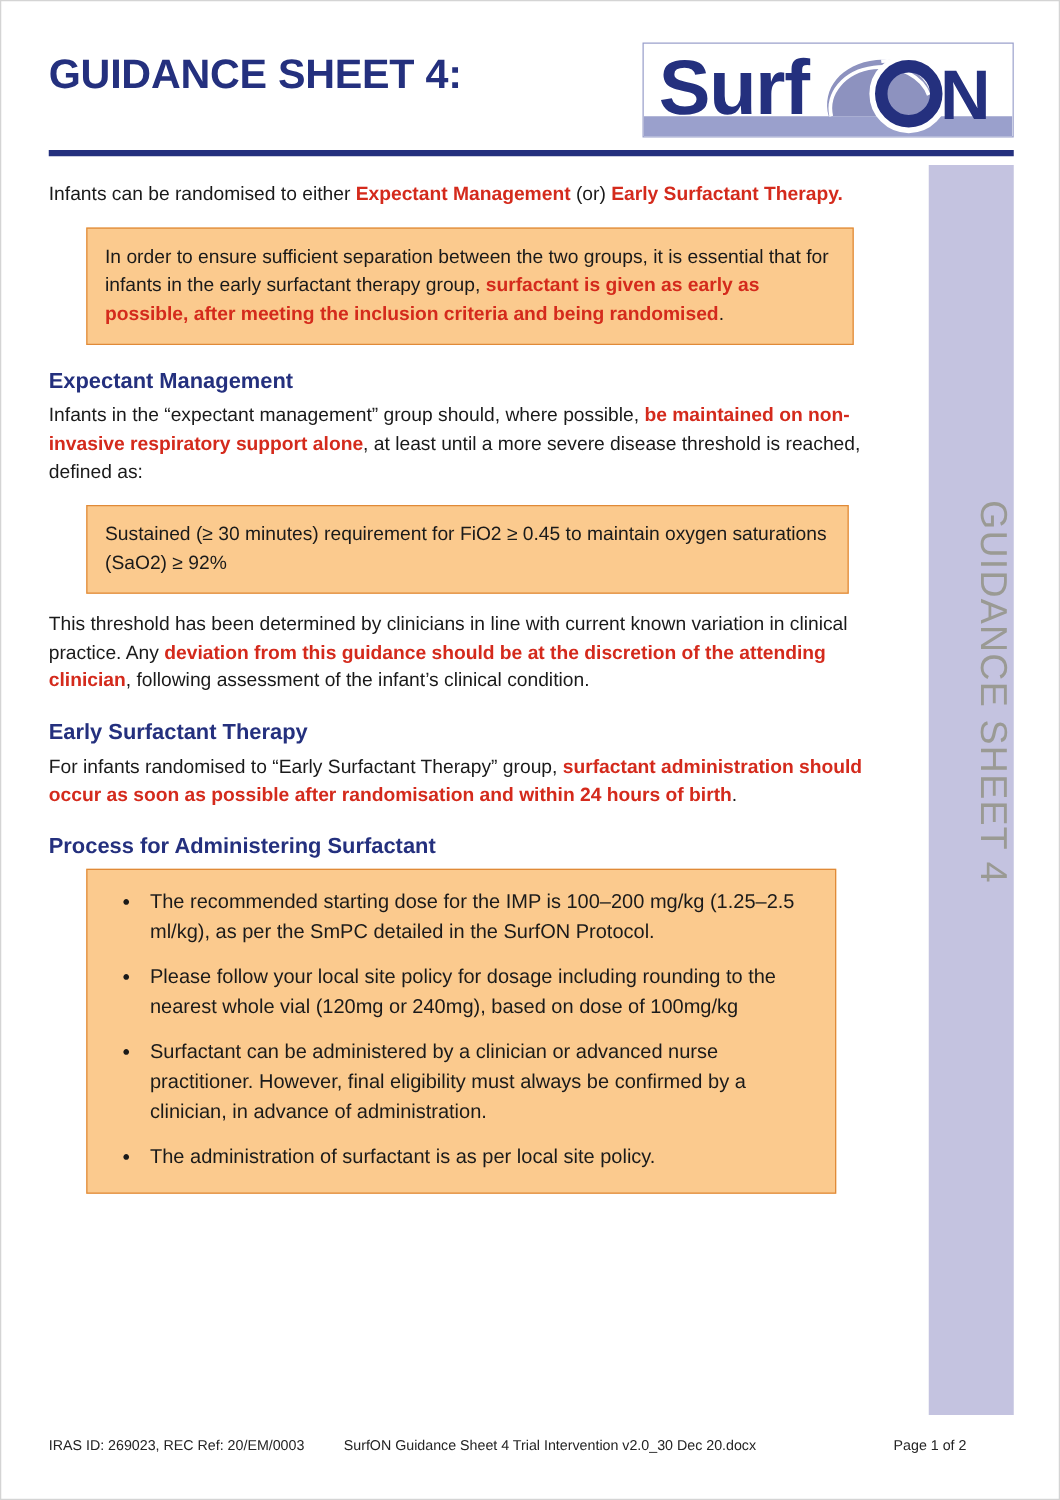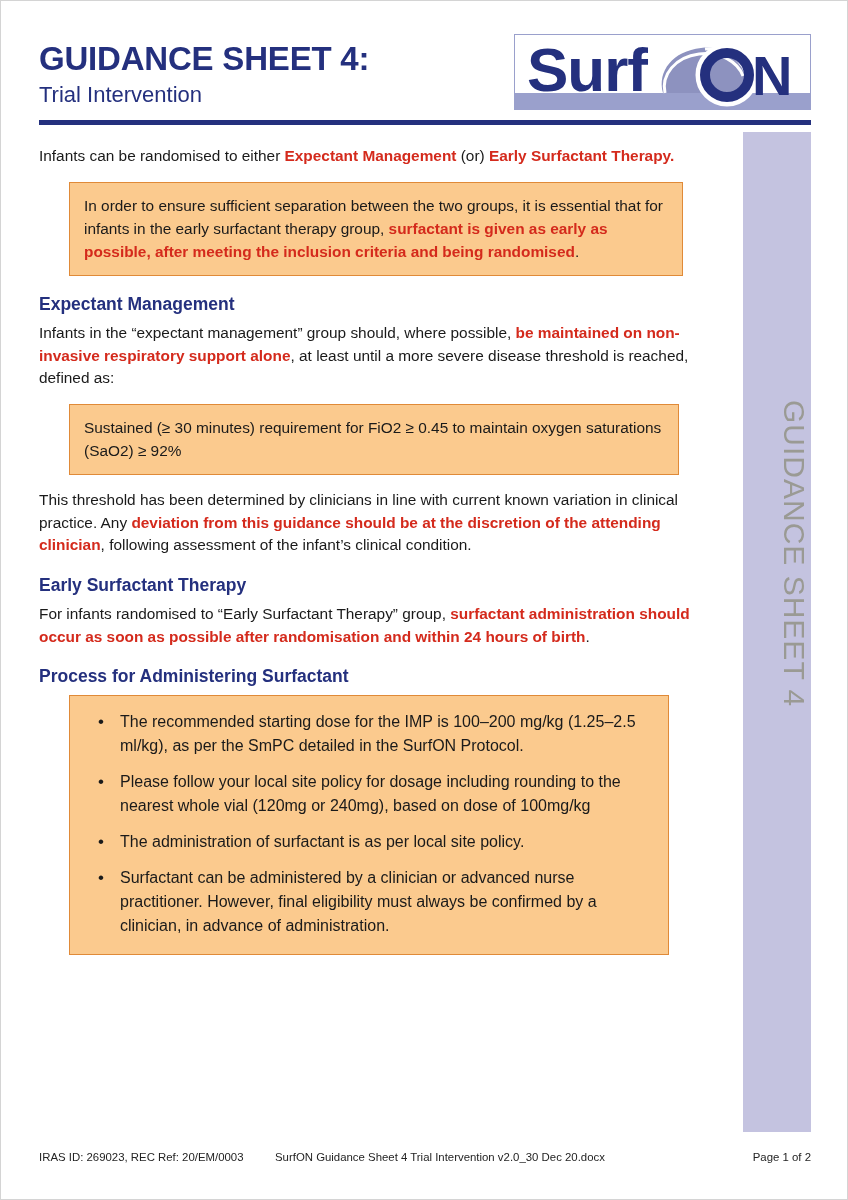--- a/index.html
+++ b/index.html
@@ -169,31 +169,30 @@
     left: 38px;
     top: 1150px;
     width: 772px;
     font-size: 11.4px;
     color: #242424;
     display: flex;
     align-items: baseline;
   }
   .footer-left   { width: 236px; }
   .footer-center { width: 402px; }
-  .footer-right  { flex: 1; text-align: right; }
+  .footer-right  { flex: 1; text-align: center; }
 </style>
 </head>
 <body>
 
 <div class="page">
 
   <div class="header">
     <div class="title-block">
       <div class="title-main">GUIDANCE SHEET 4:</div>
-      <div class="title-sub">Trial Intervention</div>
     </div>
 
     <div class="logo-box">
       <svg class="logo-svg" width="295" height="74" viewBox="0 0 295 74">
         <rect x="0" y="0" width="295" height="74" fill="#ffffff"></rect>
         <rect x="0" y="58" width="295" height="16" fill="#9aa0cc"></rect>
 
         <path d="M148 58 C142 36 158 16 186 13 C212 10 232 24 236 40 C239 52 232 58 232 58 Z" fill="#8d92bf"></path>
         <path d="M150 58 C146 40 160 22 184 19 C205 16 223 27 228 41" fill="none" stroke="#ffffff" stroke-width="3"></path>
         <path d="M190 14 C208 12 224 22 230 36" fill="none" stroke="#ffffff" stroke-width="3"></path>
@@ -235,22 +234,22 @@
     <h2 class="section">Early Surfactant Therapy</h2>
 
     <p class="body"><span>For infants randomised to “Early Surfactant Therapy” group, </span><span class="red">surfactant administration should occur as soon as possible after randomisation and within 24 hours of birth</span><span>.</span></p>
 
     <h2 class="section">Process for Administering Surfactant</h2>
 
     <div class="callout bullets">
       <ul>
         <li><span>The recommended starting dose for the IMP is 100–200 mg/kg (1.25–2.5 ml/kg), as per the SmPC detailed in the SurfON Protocol.</span><span class="red"></span><span></span></li>
         <li><span>Please follow your local site policy for dosage including rounding to the nearest whole vial (120mg or 240mg), based on dose of 100mg/kg</span><span class="red"></span><span></span></li>
+        <li><span>Surfactant can be administered by a clinician or advanced nurse practitioner. However, final eligibility must always be confirmed by a clinician, in advance of administration.</span><span class="red"></span><span></span></li>
         <li><span>The administration of surfactant is as per local site policy.</span><span class="red"></span><span></span></li>
-        <li><span>Surfactant can be administered by a clinician or advanced nurse practitioner. However, final eligibility must always be confirmed by a clinician, in advance of administration.</span><span class="red"></span><span></span></li>
       </ul>
     </div>
 
   </div>
 
   <div class="footer">
     <span class="footer-left">IRAS ID: 269023, REC Ref: 20/EM/0003</span>
     <span class="footer-center">SurfON Guidance Sheet 4 Trial Intervention v2.0_30 Dec 20.docx</span>
     <span class="footer-right">Page 1 of 2</span>
   </div>

